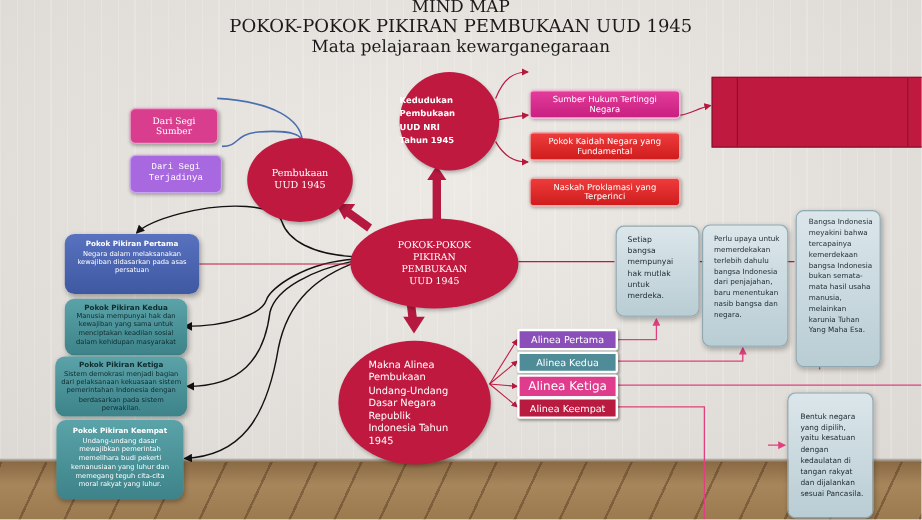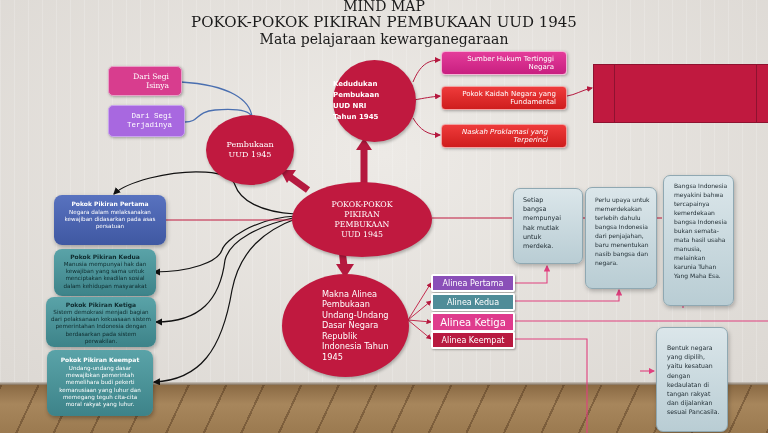--- a/index.html
+++ b/index.html
@@ -25,21 +25,21 @@
   .title { position:absolute; left:0; width:768px; text-align:center; font-family:"DejaVu Serif", serif; color:#1a1a1a; }
   .t1 { top:-2px; font-size:14px; }
   .t2 { top:13px; font-size:15px; }
   .t3 { top:31px; font-size:14px; }
 
   svg.lines { position:absolute; left:0; top:0; width:768px; height:433px; }
 
   .ellipse { position:absolute; border-radius:50%; background:#c0193f; color:#fff; display:flex; align-items:center; justify-content:center; text-align:center; box-shadow:1px 2px 3px rgba(0,0,0,0.25); }
   .serif { font-family:"DejaVu Serif", serif; }
 
-  .box { position:absolute; color:#fff; display:flex; align-items:center; justify-content:center; text-align:right; border:2px solid #fff; border-radius:4px; box-shadow:1px 1px 3px rgba(0,0,0,0.3); }
+  .box { position:absolute; color:#fff; display:flex; align-items:center; justify-content:center; text-align:center; border:2px solid #fff; border-radius:4px; box-shadow:1px 1px 3px rgba(0,0,0,0.3);margin-top:24px; }
   .card { position:absolute; border-radius:8px; color:#fff; text-align:center; box-shadow:1px 2px 4px rgba(0,0,0,0.3); }
   .card .h { font-weight:bold; font-size:6px; margin-top:5px; }
   .card .b { font-size:5.6px; line-height:7.2px; padding:2px 8px 0 8px; }
 
   .note { position:absolute; border-radius:7px; background:linear-gradient(180deg,#dbe6ea 0%,#b9cdd4 100%); border:1px solid #8fa8b2; color:#1d2a30; font-size:6.4px; line-height:9.2px; box-shadow:1px 2px 4px rgba(0,0,0,0.25); }
 
   .alinea { position:absolute; left:431px; width:80px; height:14px; border:2px solid #fff; border-radius:2px; color:#fff; display:flex; align-items:center; justify-content:center; font-size:8px; box-shadow:1px 1px 2px rgba(0,0,0,0.3); }
 </style>
 </head>
 <body>
@@ -98,41 +98,41 @@
 
   <path d="M513,283 L547,283 L547,266" stroke="#e0407f" stroke-width="1.1" fill="none" marker-end="url(#ap)"></path>
   <path d="M513,301 L619,301 L619,290" stroke="#e0407f" stroke-width="1.1" fill="none" marker-end="url(#ap)"></path>
   <path d="M513,321 L768,321" stroke="#e0407f" stroke-width="1.1" fill="none"></path>
   <path d="M513,339 L587,339 L587,433" stroke="#e0407f" stroke-width="1.1" fill="none"></path>
   <path d="M640,371 L654,371" stroke="#e0407f" stroke-width="1.1" fill="none" marker-end="url(#ap)"></path>
   <path d="M683,303 L683,308" stroke="#e0407f" stroke-width="1.1" fill="none"></path>
 </svg>
 
 <div class="box serif" style="left:108px;top:66px;width:72px;height:28px;background:#d83d8e;border-color:#e8a0c8;font-size:7.5px;line-height:9px;border-width:1px;border-radius:5px;">
-  <span style="padding:0 12px;">Dari Segi Isinya</span>
+  <span style="padding:0 12px;">Dari Segi Sumber</span>
 </div>
 <div class="box serif" style="left:108px;top:105px;width:75px;height:30px;background:#a868e0;border-color:#c9a4ee;font-size:7.5px;line-height:9px;border-width:1px;border-radius:5px;font-family:Liberation Mono, monospace;">
   <span style="padding:0 12px;">Dari Segi Terjadinya</span>
 </div>
 
 <div class="ellipse serif" style="left:206px;top:115px;width:88px;height:70px;font-size:8px;line-height:10px;">
   <span style="padding:0 16px;">Pembukaan UUD 1945</span>
 </div>
 
 <div class="ellipse" style="left:333px;top:60px;width:83px;height:82px;font-size:7px;line-height:11px;font-weight:bold;justify-content:flex-start;text-align:left;">
   <span style="padding-left:0;width:46px;">Kedudukan Pembukaan UUD NRI Tahun 1945</span>
 </div>
 
 <div class="box" style="left:441px;top:51px;width:124px;height:22px;background:linear-gradient(180deg,#e43c9a,#c81f80);font-size:7px;line-height:8px;border:1px solid #f5b4d6;">
   <span style="padding:0 12px;">Sumber Hukum Tertinggi Negara</span>
 </div>
 <div class="box" style="left:441px;top:86px;width:124px;height:22px;background:linear-gradient(180deg,#ee3b3b,#cf1d1d);font-size:7px;line-height:8px;color:#fff;border:1px solid #f2a3a3;">
   <span style="padding:0 10px;color:#fff;">Pokok Kaidah Negara yang Fundamental</span>
 </div>
-<div class="box" style="left:441px;top:124px;width:124px;height:22px;background:linear-gradient(180deg,#ee3b3b,#cf1d1d);font-size:7px;line-height:8px;border:1px solid #f2a3a3;font-style:italic;">
+<div class="box" style="left:441px;top:124px;width:124px;height:22px;background:linear-gradient(180deg,#ee3b3b,#cf1d1d);font-size:7px;line-height:8px;border:1px solid #f2a3a3;">
   <span style="padding:0 18px;">Naskah Proklamasi yang Terperinci</span>
 </div>
 
 <div style="position:absolute;left:593px;top:64px;width:175px;height:57px;background:#c0193f;border:1px solid #8e1230;">
   <div style="position:absolute;left:0;top:0;width:20px;height:57px;border-right:1px solid #8e1230;"></div>
   <div style="position:absolute;right:0;top:0;width:12px;height:57px;border-left:1px solid #8e1230;"></div>
 </div>
 
 <div class="ellipse serif" style="left:292px;top:182px;width:140px;height:75px;font-size:7.8px;line-height:10px;">
   <span style="padding:0 34px;">POKOK-POKOK PIKIRAN PEMBUKAAN UUD 1945</span>
@@ -148,21 +148,21 @@
 </div>
 <div class="card" style="left:46px;top:297px;width:110px;height:50px;background:linear-gradient(180deg,#5aa3a8,#3d8389);color:#0e2b2e;">
   <div class="h" style="color:#0e2b2e;margin-top:4px;">Pokok Pikiran Ketiga</div>
   <div class="b" style="padding:1px 5px 0 5px;">Sistem demokrasi menjadi bagian dari pelaksanaan kekuasaan sistem pemerintahan Indonesia dengan berdasarkan pada sistem perwakilan.</div>
 </div>
 <div class="card" style="left:47px;top:350px;width:106px;height:66px;background:linear-gradient(180deg,#5aa3a8,#3d8389);">
   <div class="h" style="margin-top:6px;">Pokok Pikiran Keempat</div>
   <div class="b" style="padding:2px 7px 0 7px;">Undang-undang dasar mewajibkan pemerintah memelihara budi pekerti kemanusiaan yang luhur dan memegang teguh cita-cita moral rakyat yang luhur.</div>
 </div>
 
-<div class="ellipse" style="left:282px;top:274px;width:127px;height:103px;font-size:8.2px;line-height:10.5px;justify-content:center;text-align:left;">
+<div class="ellipse" style="left:282px;top:284px;width:127px;height:103px;font-size:8.2px;line-height:10.5px;justify-content:flex-start;text-align:left;">
   <span style="padding-left:25px;width:72px;">Makna Alinea Pembukaan Undang-Undang Dasar Negara Republik Indonesia Tahun 1945</span>
 </div>
 
 <div class="alinea" style="top:274px;background:#8a4fb8;">Alinea Pertama</div>
 <div class="alinea" style="top:293px;background:#4f8c98;">Alinea Kedua</div>
 <div class="alinea" style="top:312px;height:16px;background:#df3c8d;font-size:10px;">Alinea Ketiga</div>
 <div class="alinea" style="top:331px;background:#b81a40;">Alinea Keempat</div>
 
 <div class="note" style="left:513px;top:188px;width:68px;height:74px;font-weight:normal;font-size:6.4px;">
   <div style="padding:7px 14px 0 9px;">Setiap bangsa mempunyai hak mutlak untuk merdeka.</div>

